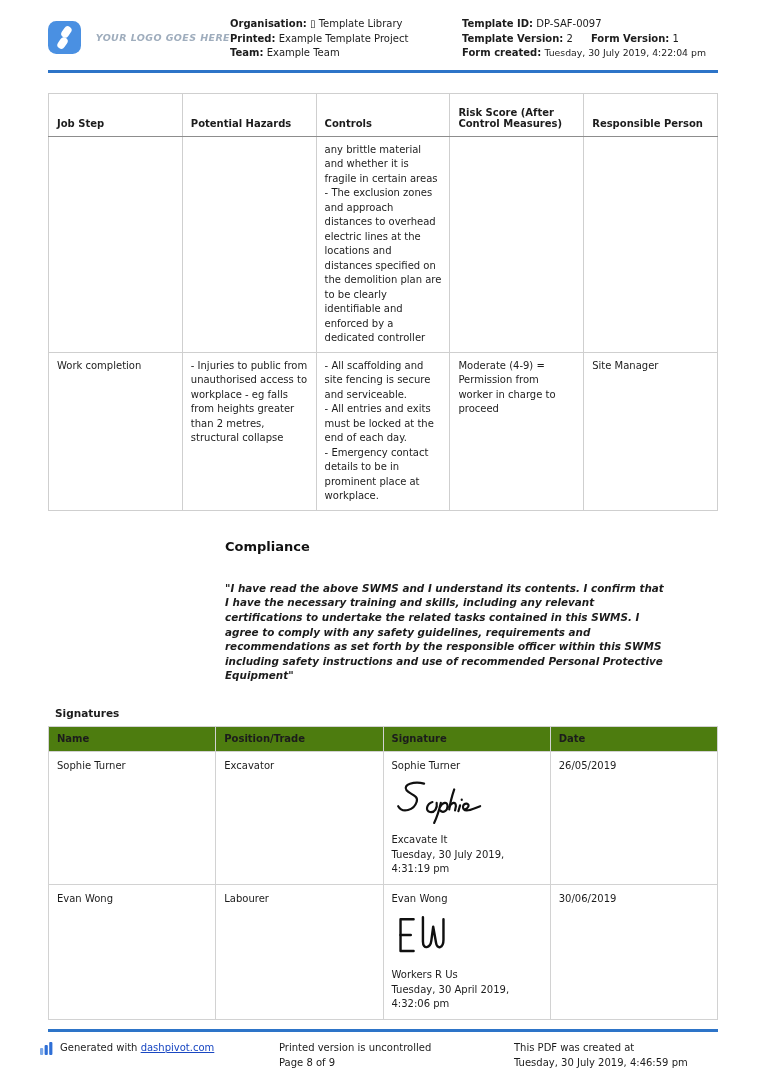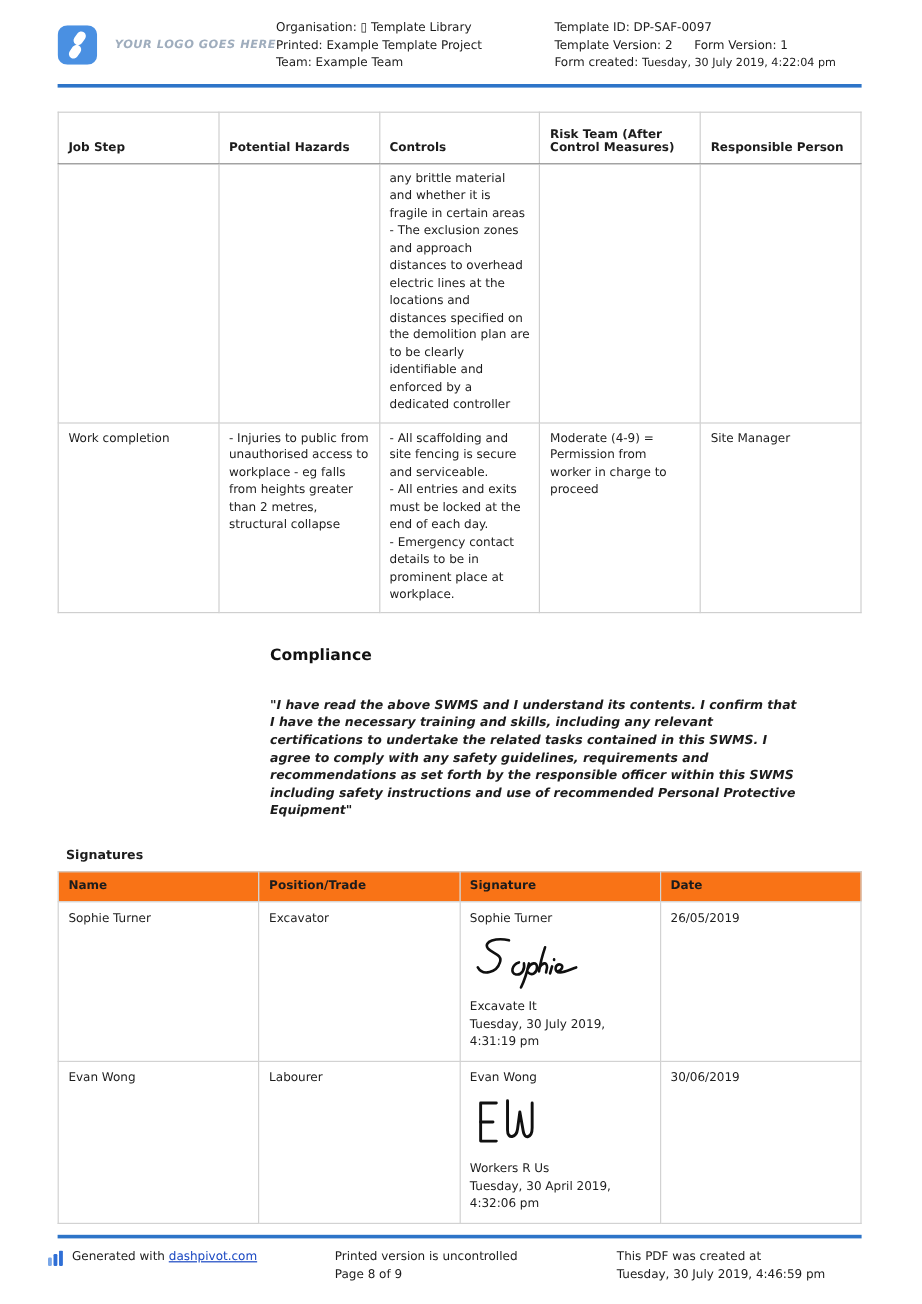--- a/index.html
+++ b/index.html
@@ -15,21 +15,21 @@
   .page { padding: 17px 50px 0 48px; }
 
   
   .header { display: flex; align-items: flex-start; }
   .logo-block { width: 182px; display: flex; align-items: center; gap: 8px; margin-top: 4px; justify-content: space-between; }
   .logo-mark { width: 33px; height: 33px; flex: 0 0 auto; }
   .logo-text { color: #9fadbd; font-size: 9.5px; font-weight: bold; font-style: italic; letter-spacing: 0.4px; }
   .org-block { width: 232px; font-size: 10px; line-height: 14.6px; }
   .meta-block { flex: 1; font-size: 10px; line-height: 14.6px; }
   .hline { white-space: nowrap; }
-  .hline b { font-weight: normal; }
+  .hline b { font-weight: bold; }
   .meta-gap { display: inline-block; width: 18px; }
   .small-dt { font-size: 9.3px; }
   .header-rule { height: 3px; background: #2d74c8; margin-top: 9px; }
 
   
   table { border-collapse: collapse; table-layout: fixed; width: 670px; }
   .swms-table { margin-top: 20px; }
   .swms-table th {
     width: 20%各; 
   }
@@ -58,21 +58,21 @@
     font-weight: bold; font-style: italic;
   }
 
   
   .signatures { margin-top: 24px; }
   .signatures-title { font-size: 10.5px; font-weight: bold; margin: 0 0 0 7px; }
   .sig-table { margin-top: 7px; }
   .sig-table col { width: 25%; }
   .sig-table th, .sig-table td { border: 1px solid #d2d2d2; }
   .sig-table th {
-    background: #f97316; text-align: left; vertical-align: middle;
+    background: #4d7c0f; text-align: left; vertical-align: middle;
     font-size: 10px; font-weight: bold; padding: 0 8px; height: 25px; margin-left: 13px;
   }
   .sig-table td {
     vertical-align: top; font-size: 10px; line-height: 14.5px;
     padding: 7px 8px; height: 116px;
   }
   .sig-img { margin: 6px 0 8px 2px; display: block; }
   .sig-line { margin: 0; }
 
   
@@ -120,21 +120,21 @@
         <col>
         <col>
         <col>
         <col>
       </colgroup>
     <thead>
       <tr>
         <th>Job Step</th>
         <th>Potential Hazards</th>
         <th>Controls</th>
-        <th>Risk Team (After Control Measures)</th>
+        <th>Risk Score (After Control Measures)</th>
         <th>Responsible Person</th>
       </tr>
     </thead>
     <tbody>
       <tr>
         <td></td>
         <td></td>
         <td>any brittle material and whether it is fragile in certain areas
 - The exclusion zones and approach distances to overhead electric lines at the locations and distances specified on the demolition plan are to be clearly identifiable and enforced by a dedicated controller</td>
         <td></td>

